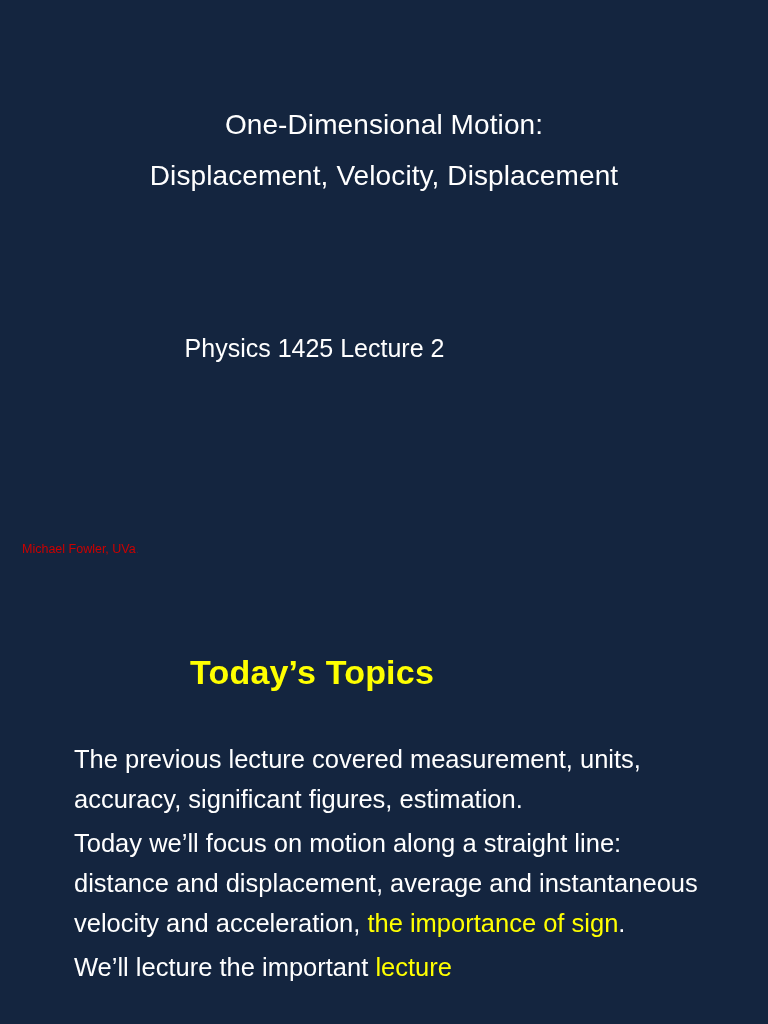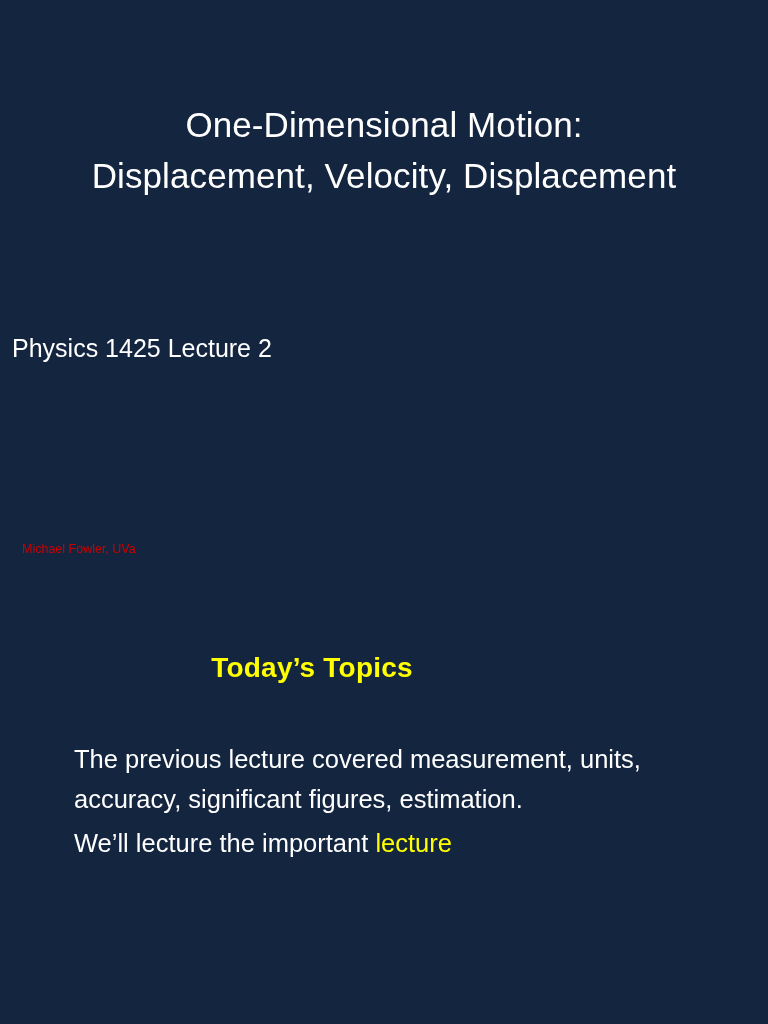--- a/index.html
+++ b/index.html
@@ -35,34 +35,34 @@
 
   .title-block {
     position: absolute;
     left: 0;
     top: 99px;
     width: 768px;
     text-align: center;
   }
   .title-line {
     display: block;
-    font-size: 35px;
+    font-size: 28px;
     line-height: 51px;
     font-weight: 400;
     color: #ffffff;
     letter-spacing: 0.1px;
     white-space: nowrap;
   }
 
   .subtitle-block {
     position: absolute;
-    left: 12px;
+    left: 4px;
     top: 331px;
     width: 621px;
-    text-align: left;
+    text-align: center;
   }
   .subtitle-line {
     font-size: 25px;
     line-height: 34px;
     font-weight: 400;
     color: #ffffff;
   }
 
   .author-credit {
     position: absolute;
@@ -87,21 +87,21 @@
     background: #14253f;
     overflow: hidden;
   }
 
   .topics-heading {
     position: absolute;
     left: 0;
     top: 22px;
     width: 624px;
     text-align: center;
-    font-size: 28px;
+    font-size: 34px;
     line-height: 45px;
     color: #ffff00;
     letter-spacing: 0.2px;
   }
 
   .topics-body {
     position: absolute;
     left: 74px;
     top: 113px;
     width: 642px;
@@ -147,20 +147,21 @@
   </section>
 
   <section class="slide-topics">
 
     <h2 class="topics-heading">Today’s Topics</h2>
 
     <div class="topics-body">
 
       <p class="topic-para">The previous lecture covered measurement, units, accuracy, significant figures, estimation.</p>
 
+      <p class="topic-para"><span class="plain">Today we’ll focus on motion along a straight line: distance and displacement, average and instantaneous velocity and acceleration, </span><span class="hl">the importance of sign</span><span class="plain">.</span></p>
 
       <p class="topic-para"><span class="plain">We’ll lecture the important </span><span class="hl">lecture</span></p>
 
     </div>
 
   </section>
 
 </div>
 
 </body></html>

